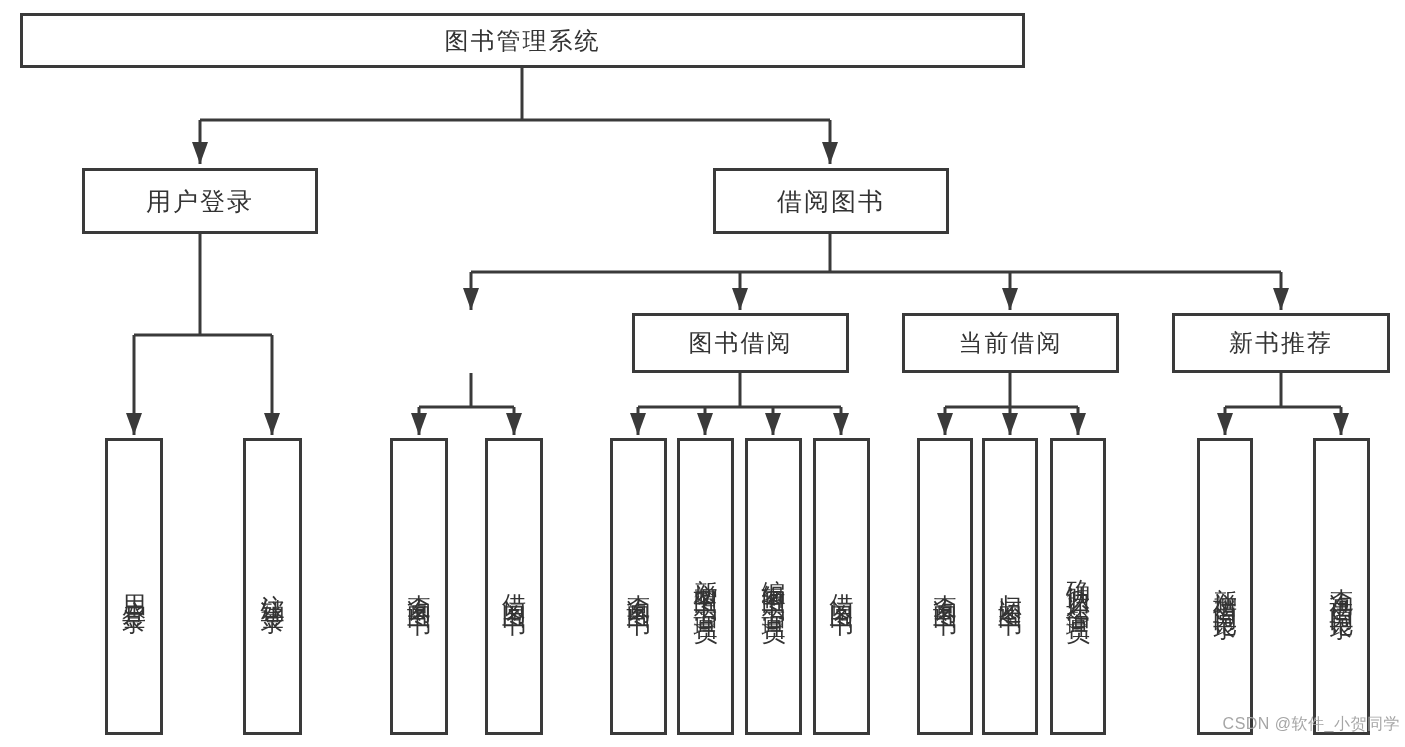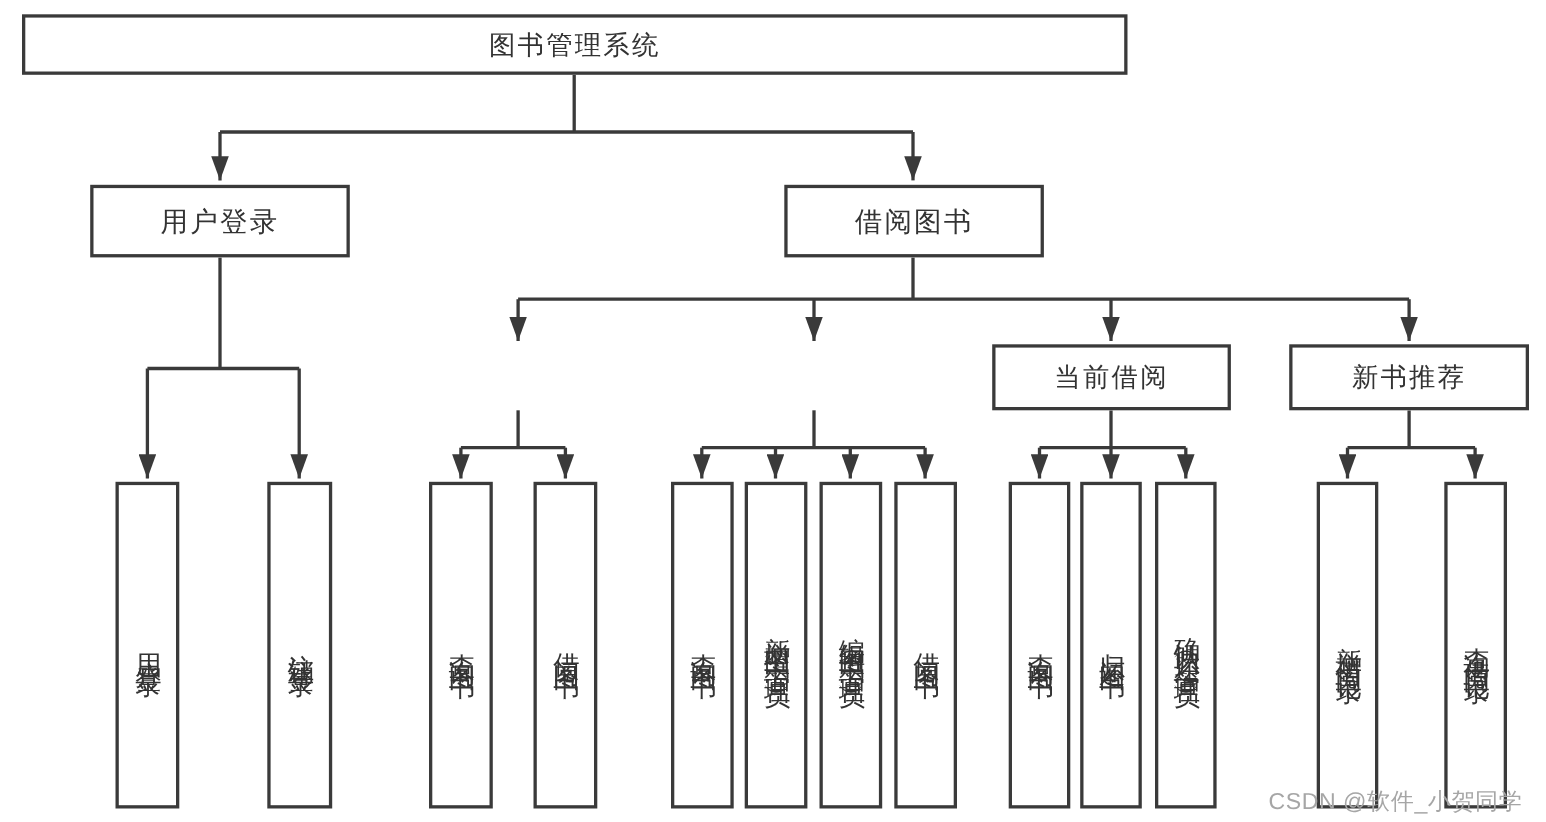--- a/index.html
+++ b/index.html
@@ -34,22 +34,22 @@
   .leaf span{
     writing-mode:vertical-rl;
     text-orientation:mixed;
     font-size:24px;
     letter-spacing:6px;
     line-height:1;
     white-space:nowrap;
   }
   .watermark{
     position:absolute;
-    right:21px;top:714px;
-    font-size:21px;
+    right:5px;top:714px;
+    font-size:16px;
     color:var(--watermark);
     letter-spacing:0.5px;
     white-space:nowrap;
   }
 </style>
 </head>
 <body>
 
 <div class="stage">
 
@@ -119,20 +119,23 @@
     <span class="root-label">图书管理系统</span>
   </div>
 
   <div class="node l1" style="left:82px;top:168px;width:236px;height:66px">
     <span class="h-label">用户登录</span>
   </div>
   <div class="node l1" style="left:713px;top:168px;width:236px;height:66px">
     <span class="h-label">借阅图书</span>
   </div>
 
+  <div class="node" style="left:632px;top:313px;width:217px;height:60px">
+    <span class="h-label">图书借阅</span>
+  </div>
   <div class="node" style="left:902px;top:313px;width:217px;height:60px">
     <span class="h-label">当前借阅</span>
   </div>
   <div class="node" style="left:1172px;top:313px;width:218px;height:60px">
     <span class="h-label">新书推荐</span>
   </div>
 
   <div class="node leaf" style="left:105px;top:438px;width:58px;height:297px">
     <span>用户登录</span>
   </div>

